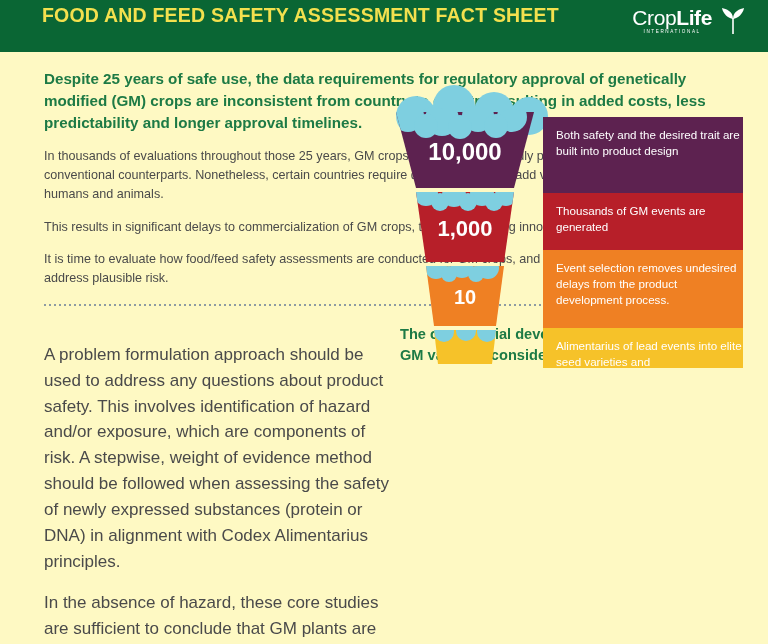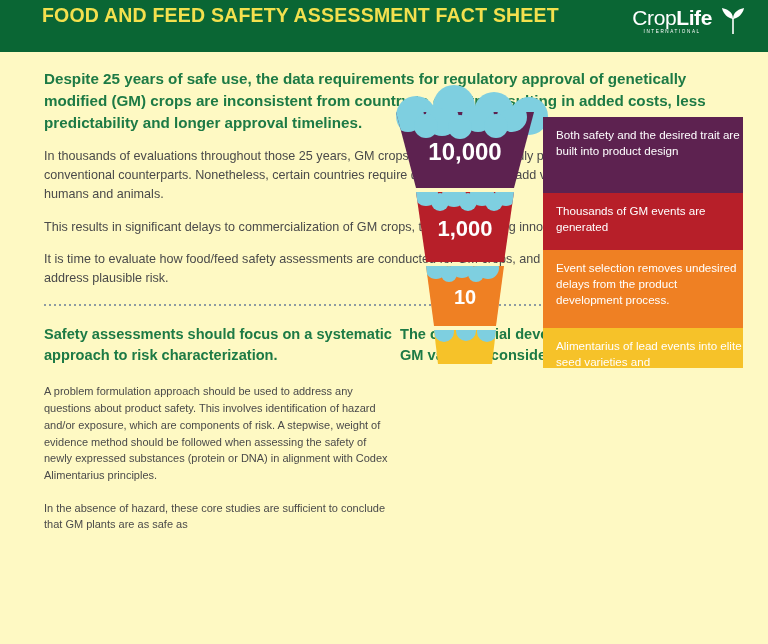--- a/index.html
+++ b/index.html
@@ -105,21 +105,21 @@
 
   .col-head {
     color: #1d7a45;
     font-size: 14.6px;
     font-weight: bold;
     line-height: 1.42;
   }
   .col-body {
     margin-top: 18px;
     color: #4a4a4a;
-    font-size: 11px;
+    font-size: 17px;
     line-height: 1.52;
   }
   .col-body.second { margin-top: 16px; }
 
   
   .infographic {
     position: absolute;
     top: 64px;
     left: 386px;
     width: 382px;
@@ -169,21 +169,20 @@
 
     <div class="lede">Despite 25 years of safe use, the data requirements for regulatory approval of genetically modified (GM) crops are inconsistent from country to country resulting in added costs, less predictability and longer approval timelines.</div>
     <div class="para">In thousands of evaluations throughout those 25 years, GM crops have been repeatedly proven to be as safe as their conventional counterparts. Nonetheless, certain countries require data that does not add value to a safety assessment for humans and animals.</div>
     <div class="para">This results in significant delays to commercialization of GM crops, thereby hindering innovation.</div>
     <div class="para">It is time to evaluate how food/feed safety assessments are conducted for GM crops, and focus data requirements to address plausible risk.</div>
 
     <div class="divider"></div>
 
     <div class="columns">
       <div class="col-left">
-        <div class="col-head">Safety assessments should focus on a systematic approach to risk characterization.</div>
         <div class="col-body">A problem formulation approach should be used to address any questions about product safety. This involves identification of hazard and/or exposure, which are components of risk. A stepwise, weight of evidence method should be followed when assessing the safety of newly expressed substances (protein or DNA) in alignment with Codex Alimentarius principles.</div>
         <div class="col-body second">In the absence of hazard, these core studies are sufficient to conclude that GM plants are as safe as</div>
       </div>
 
       <div class="col-right">
         <div class="col-head">The commercial development process for new GM varieties considers safety throughout.</div>
       </div>
     </div>
   </div>
 

